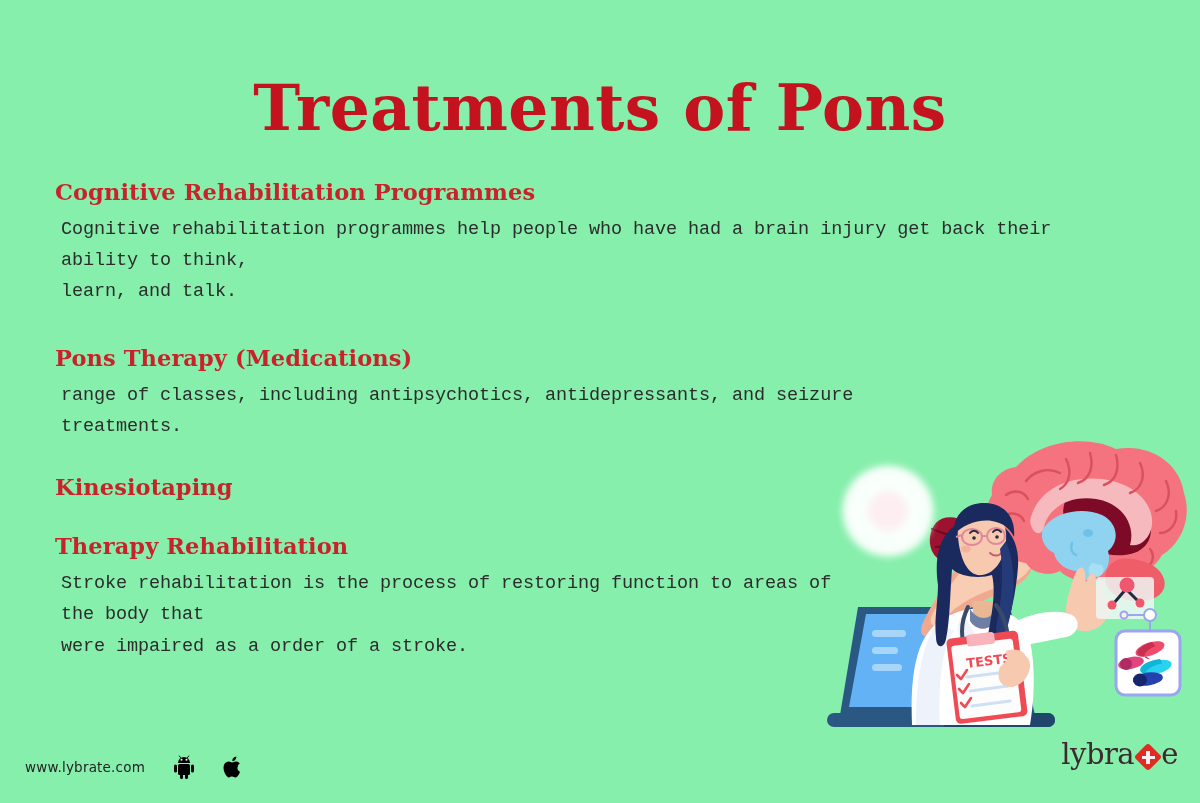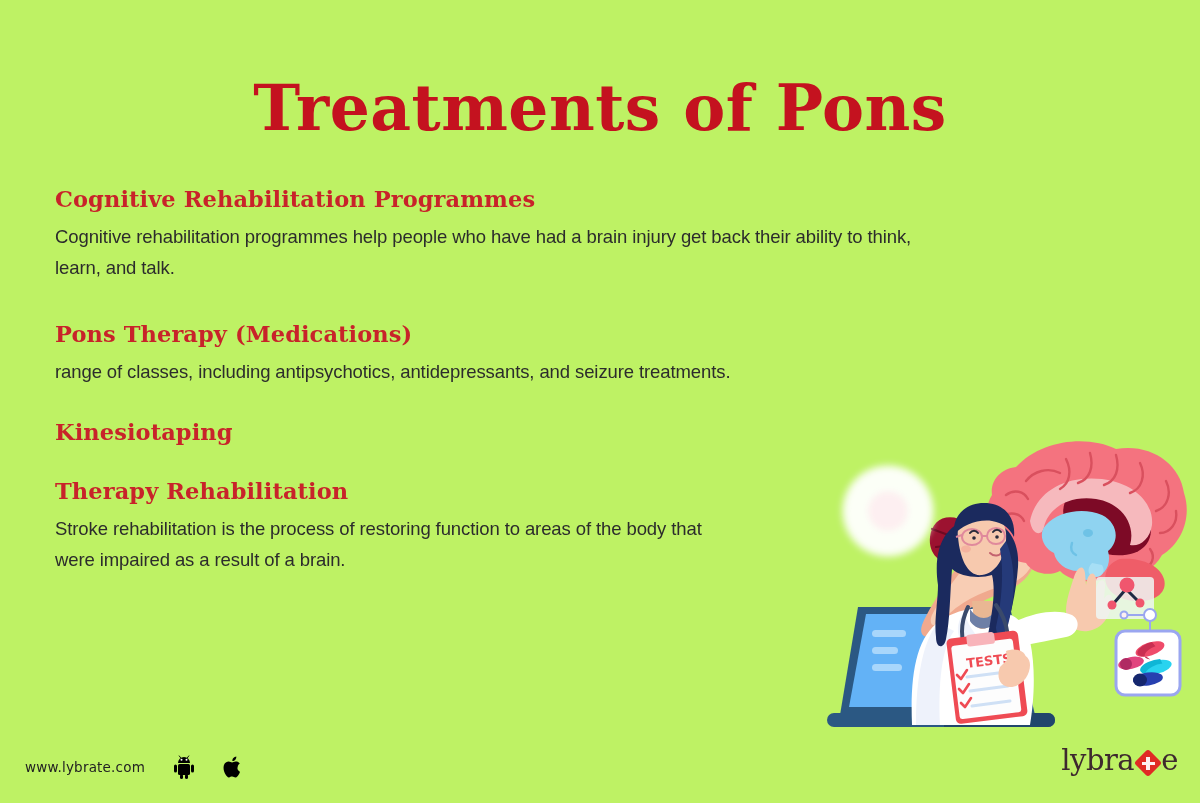--- a/index.html
+++ b/index.html
@@ -12,21 +12,21 @@
     background: #fdeff1;
     font-family: "DejaVu Serif", serif;
     overflow: hidden;
     position: relative;
   }
 
   .page {
     position: relative;
     width: 1200px;
     height: 803px;
-    background: #bef264;
+    background: #86efac;
     overflow: hidden;
   }
 
   
   .title {
     position: absolute;
     top: 32px;
     left: 0;
     width: 1200px;
     text-align: center;
@@ -34,42 +34,42 @@
     font-weight: bold;
     font-size: 63px;
     letter-spacing: 0.5px;
     color: #c4121f;
     line-height: 1.1;
   }
 
   
   .sections {
     position: absolute;
-    top: 186px;
+    top: 179px;
     left: 55px;
     width: 1060px;
   }
   .section {
     margin-bottom: 30px;
   }
   .section-heading {
     font-family: "DejaVu Serif", serif;
     font-weight: bold;
     font-size: 22.5px;
     color: #c8232a;
     line-height: 1.2;
     margin: 0 0 8px 0;
     letter-spacing: 0.1px;
   }
   .section-body {
-    font-family: Liberation Sans, sans-serif;
+    font-family: Liberation Mono, monospace;
     font-size: 18.5px;
     color: #2c2c2c;
     line-height: 1.68;
-    margin: 0;
+    margin: 6px;
     letter-spacing: -0.1px;
   }
   .section-body .l2 { display: block; }
 
   
   .s1 .section-body { max-width: 1040px; }
   .s2 .section-body { max-width: 870px; }
   .s3 .section-body { max-width: 800px; }
   .s4 .section-body { max-width: 790px; }
 
@@ -91,21 +91,21 @@
     font-size: 13.5px;
     color: #222;
     letter-spacing: 0.2px;
   }
   .store-icon { display: block; }
 
   
   .logo {
     position: absolute;
     right: 22px;
-    bottom: 26px;
+    bottom: 32px;
     display: flex;
     align-items: center;
     font-family: "DejaVu Serif", serif;
     font-size: 29px;
     color: #3e2a2e;
     letter-spacing: -0.3px;
     margin-top: 26px;
   }
   .logo .lg-a { letter-spacing: -0.5px; }
   .logo-mark {
@@ -179,21 +179,21 @@
     <div class="section s3">
       <div class="section-heading">Kinesiotaping</div>
       <p class="section-body">
       </p>
     </div>
 
     <div class="section s4">
       <div class="section-heading">Therapy Rehabilitation</div>
       <p class="section-body">
         <span>Stroke rehabilitation is the process of restoring function to areas of the body that</span>
-        <span class="l2">were impaired as a result of a brain.</span>
+        <span class="l2">were impaired as a order of a stroke.</span>
       </p>
     </div>
 
   </div>
 
   <div class="illustration">
     <div class="halo"></div>
 
     <svg width="380" height="320" viewBox="0 0 380 320">
 

